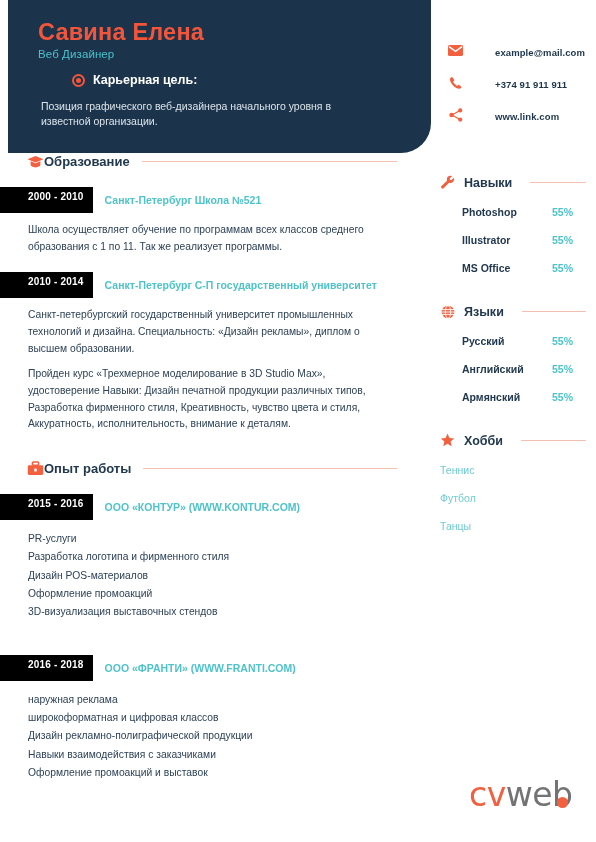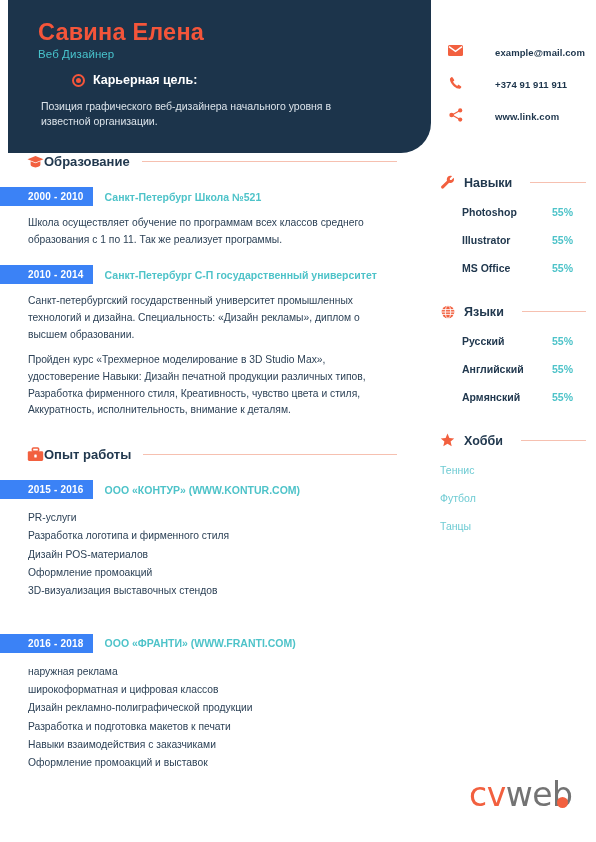--- a/index.html
+++ b/index.html
@@ -116,25 +116,25 @@
     margin-left: 12px;
     margin-right: 28px;
   }
 
   .entry { position: relative; }
   .entry-head {
     display: flex; align-items: stretch;
     margin-top: 17px;
   }
   .date-badge {
-    background: #3b82f6;
+    background: #000000;
     color: #ffffff;
     font-size: 10px;
     font-weight: bold;
-    padding: 4px 9px 4px 28px;
+    padding: 4px 9px 11px 28px;
     letter-spacing: 0.2px;
     white-space: nowrap;
     display: flex; align-items: center;
   }
   .entry-org {
     color: #4ec3c9;
     font-size: 10.5px;
     font-weight: bold;
     padding-left: 12px;
     display: flex; align-items: center;
@@ -340,21 +340,20 @@
 
     <div class="entry">
       <div class="entry-head">
         <span class="date-badge">2016 - 2018</span>
         <span class="entry-org">ООО «ФРАНТИ» (WWW.FRANTI.COM)</span>
       </div>
       <ul class="bullet-list">
         <li>наружная реклама</li>
         <li>широкоформатная и цифровая классов</li>
         <li>Дизайн рекламно-полиграфической продукции</li>
-        <li>Разработка и подготовка макетов к печати</li>
         <li>Навыки взаимодействия с заказчиками</li>
         <li>Оформление промоакций и выставок</li>
       </ul>
     </div>
 
   </div>
 
   <div class="side-col">
 
     <div class="side-block">

